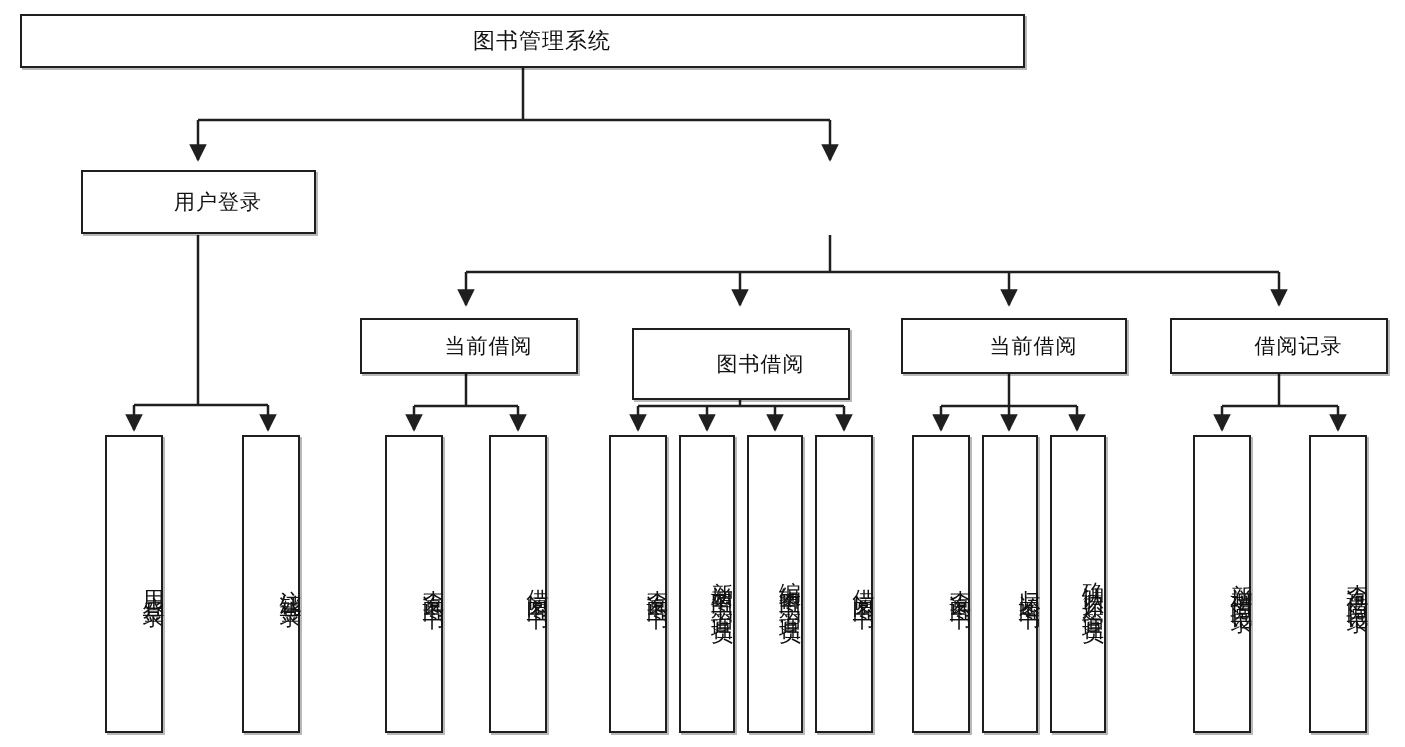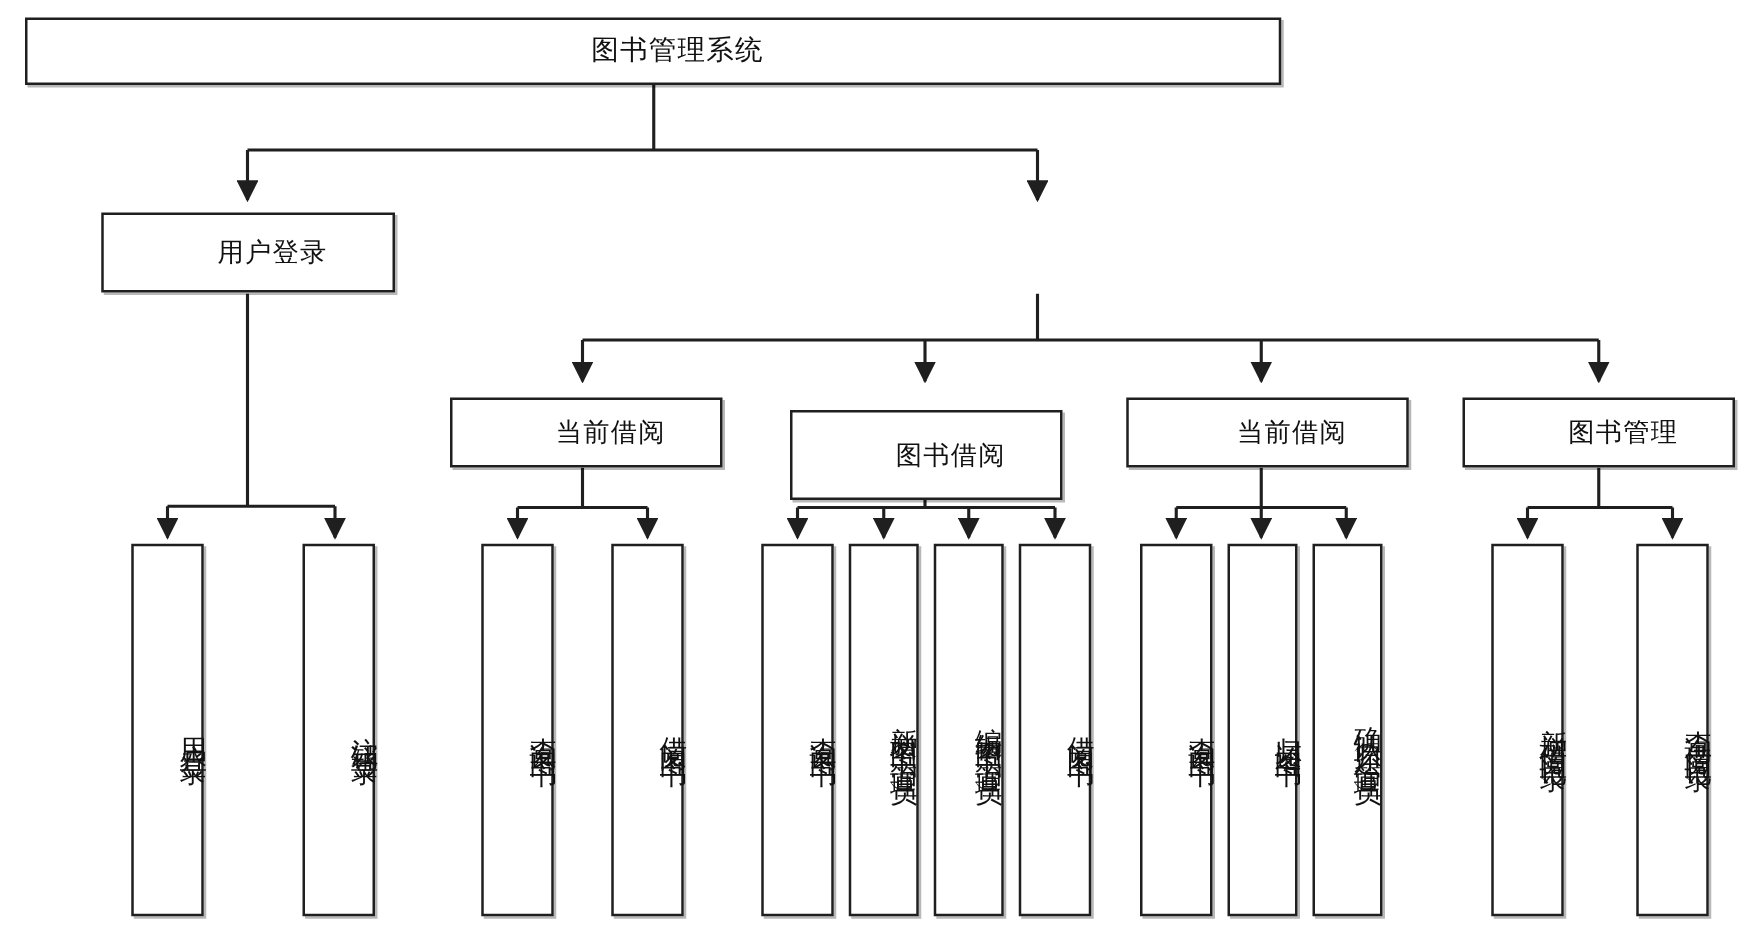--- a/index.html
+++ b/index.html
@@ -139,21 +139,21 @@
   <div class="node h" style="left:360px;top:318px;width:218px;height:56px;">
     <span class="label">当前借阅</span>
   </div>
   <div class="node h" style="left:632px;top:328px;width:218px;height:72px;">
     <span class="label">图书借阅</span>
   </div>
   <div class="node h" style="left:901px;top:318px;width:226px;height:56px;">
     <span class="label">当前借阅</span>
   </div>
   <div class="node h" style="left:1170px;top:318px;width:218px;height:56px;">
-    <span class="label">图书管理</span>
+    <span class="label">借阅记录</span>
   </div>
 
   <div class="node v mid" style="left:105px;top:435px;width:58px;height:298px;">
     <span class="label">用户登录</span>
   </div>
   <div class="node v mid" style="left:242px;top:435px;width:58px;height:298px;">
     <span class="label">注销登录</span>
   </div>
 
   <div class="node v mid" style="left:385px;top:435px;width:58px;height:298px;">

